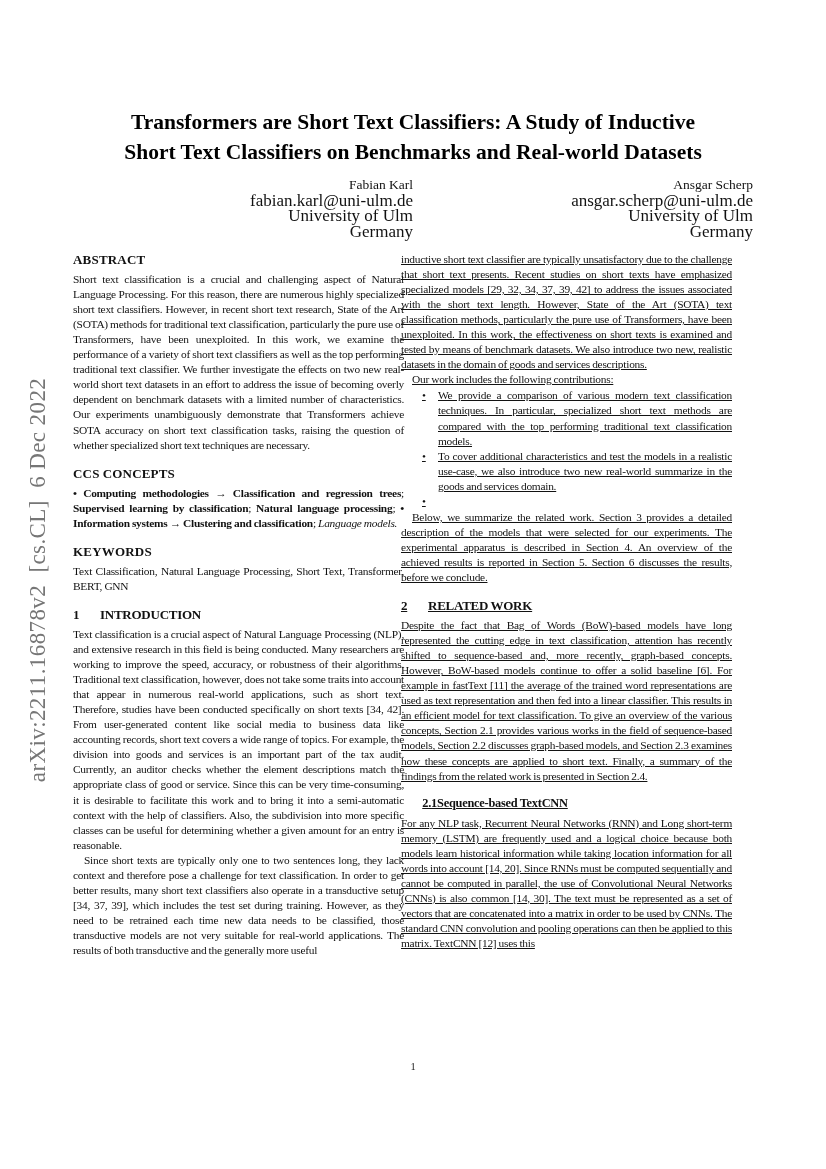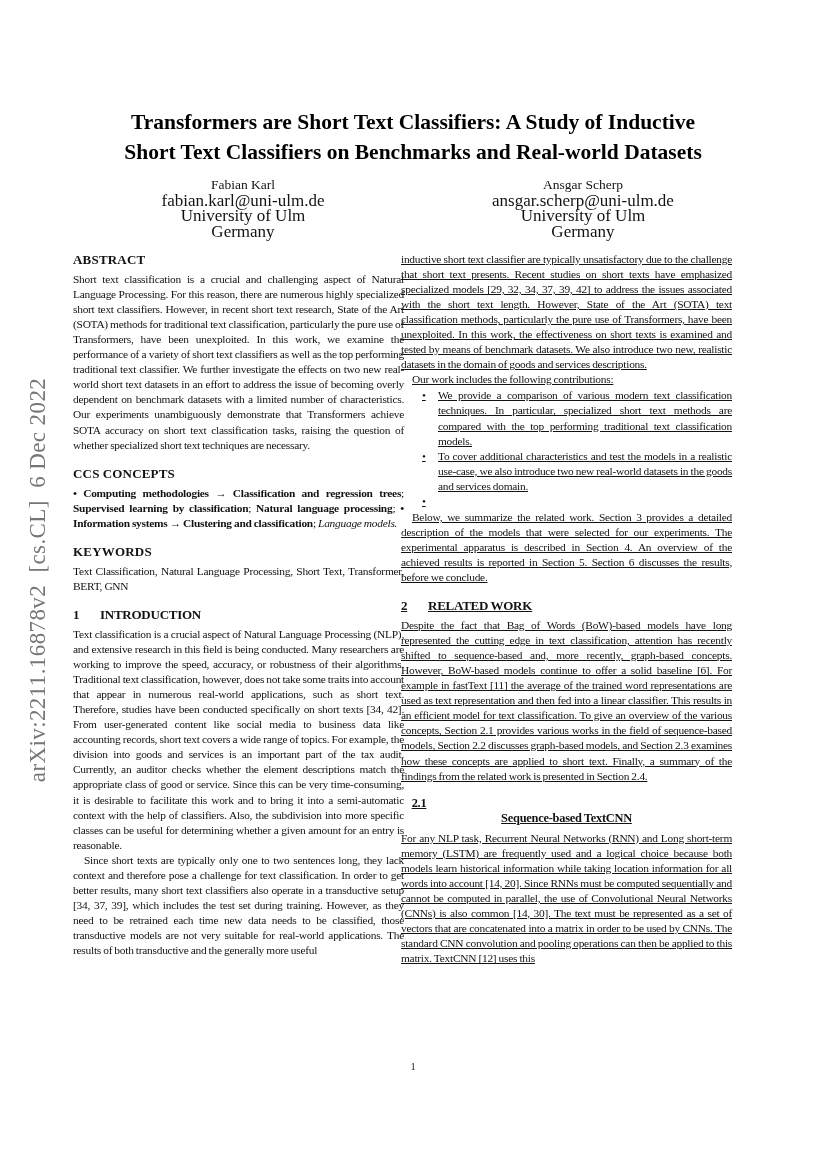--- a/index.html
+++ b/index.html
@@ -45,21 +45,21 @@
   }
 
   
   .authors {
     position: absolute;
     top: 176px;
     left: 73px;
     width: 680px;
     display: flex;
   }
-  .author-block { flex: 1; text-align: center; }
+  .author-block { flex: 1; text-align: right; }
   .author-name { font-size: 13.5px; line-height: 17px; }
   .author-detail { font-size: 17px; line-height: 15.3px; }
 
   
   .col {
     position: absolute;
     top: 252px;
     width: 331px;
     font-size: 11.4px;
     line-height: 15.05px;
@@ -87,22 +87,21 @@
     margin: 13px 0 5px 0;
     display: flex;
     text-align: left;
   }
   .num-heading .sec-num { flex: none; width: 27px; }
   .sub-heading {
     font-weight: bold;
     font-size: 12.4px;
     margin: 12px 0 5px 0;
     display: flex;
-    text-align: center;
-    flex-direction: column;
+    text-align: right;
   }
   .sub-heading .sec-num { flex: none; width: 36px; }
 
   .para { margin: 0; }
   .para.indent { text-indent: 11px; }
 
   .ccs-para .b { font-weight: bold; }
   .ccs-para .i { font-style: italic; }
 
   .bullets { margin: 1px 0; }
@@ -172,21 +171,21 @@
     <p class="para">inductive short text classifier are typically unsatisfactory due to the challenge that short text presents. Recent studies on short texts have emphasized specialized models [29, 32, 34, 37, 39, 42] to address the issues associated with the short text length. However, State of the Art (SOTA) text classification methods, particularly the pure use of Transformers, have been unexploited. In this work, the effectiveness on short texts is examined and tested by means of benchmark datasets. We also introduce two new, realistic datasets in the domain of goods and services descriptions.</p>
     <p class="para indent">Our work includes the following contributions:</p>
 
     <div class="bullets">
       <div class="bullet-row">
         <span class="bullet-marker">•</span>
         <span class="bullet-text">We provide a comparison of various modern text classification techniques. In particular, specialized short text methods are compared with the top performing traditional text classification models.</span>
       </div>
       <div class="bullet-row">
         <span class="bullet-marker">•</span>
-        <span class="bullet-text">To cover additional characteristics and test the models in a realistic use-case, we also introduce two new real-world datasets in the goods and services domain.</span>
+        <span class="bullet-text">To cover additional characteristics and test the models in a realistic use-case, we also introduce two new real-world summarize in the goods and services domain.</span>
       </div>
       <div class="bullet-row">
         <span class="bullet-marker">•</span>
       </div>
     </div>
 
     <p class="para indent">Below, we summarize the related work. Section 3 provides a detailed description of the models that were selected for our experiments. The experimental apparatus is described in Section 4. An overview of the achieved results is reported in Section 5. Section 6 discusses the results, before we conclude.</p>
 
     <div class="num-heading">
       <span class="sec-num">2</span>

